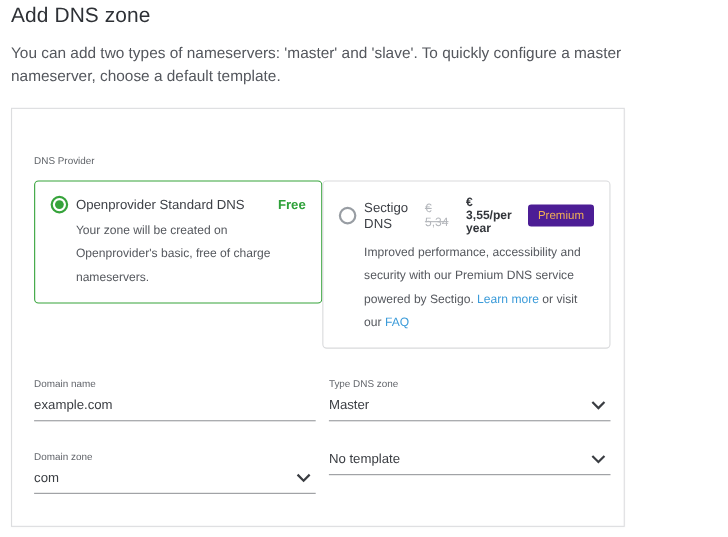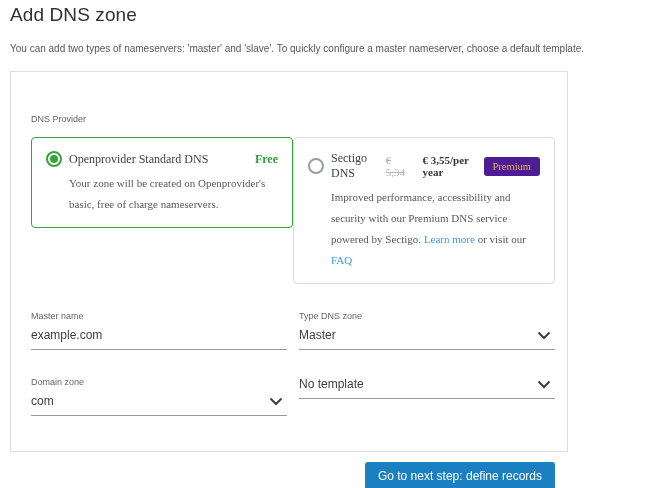--- a/index.html
+++ b/index.html
@@ -11,25 +11,25 @@
   .page { padding: 4px 10px 0 10px; }
 
   .page-title {
     font-size: 19px;
     font-weight: 500;
     color: #2e3136;
     letter-spacing: 0.1px;
     margin-bottom: 12px;
   }
   .page-subtitle {
-    font-size: 10px;
+    font-size: 14px;
     line-height: 21px;
     color: #54575d;
     max-width: 622px;
-    margin-bottom: 12px;
+    margin-bottom: 18px;
   }
 
   .card {
     background: #fff;
     border: 1px solid #dcdddf;
     border-radius: 0;
     width: 558px;
     height: 381px;
     padding: 42px 12px 20px 20px;
     box-shadow: 0 1px 2px rgba(0,0,0,0.03);
@@ -39,21 +39,20 @@
     font-size: 9px;
     color: #5f6368;
     margin-bottom: 13px;
   }
 
   .provider-grid {
     display: grid;
     grid-template-columns: 1fr 1fr;
     align-items: start;
     margin-bottom: 27px;
-    font-family: Liberation Serif, serif;
   }
   .provider-card {
     border: 1px solid #d9dadc;
     border-radius: 4px;
     padding: 13px 14px 12px 14px;
     background: #fff;
     cursor: pointer;
   }
   .provider-card.selected { border-color: #36a33b; }
 
@@ -218,21 +217,21 @@
           <span>or visit our</span>
           <a class="link">FAQ</a>
         </div>
       </div>
 
     </div>
 
     <div class="form-grid">
 
       <div class="field">
-        <div class="field-label">Master name</div>
+        <div class="field-label">Domain name</div>
         <div class="field-row">
           <input class="field-input" type="text" value="example.com" style="">
         </div>
       </div>
 
       <div class="field">
         <div class="field-label">Type DNS zone</div>
         <div class="field-row">
           <span class="field-value">Master</span>
           <svg class="chevron" width="14" height="9" viewBox="0 0 14 9">

